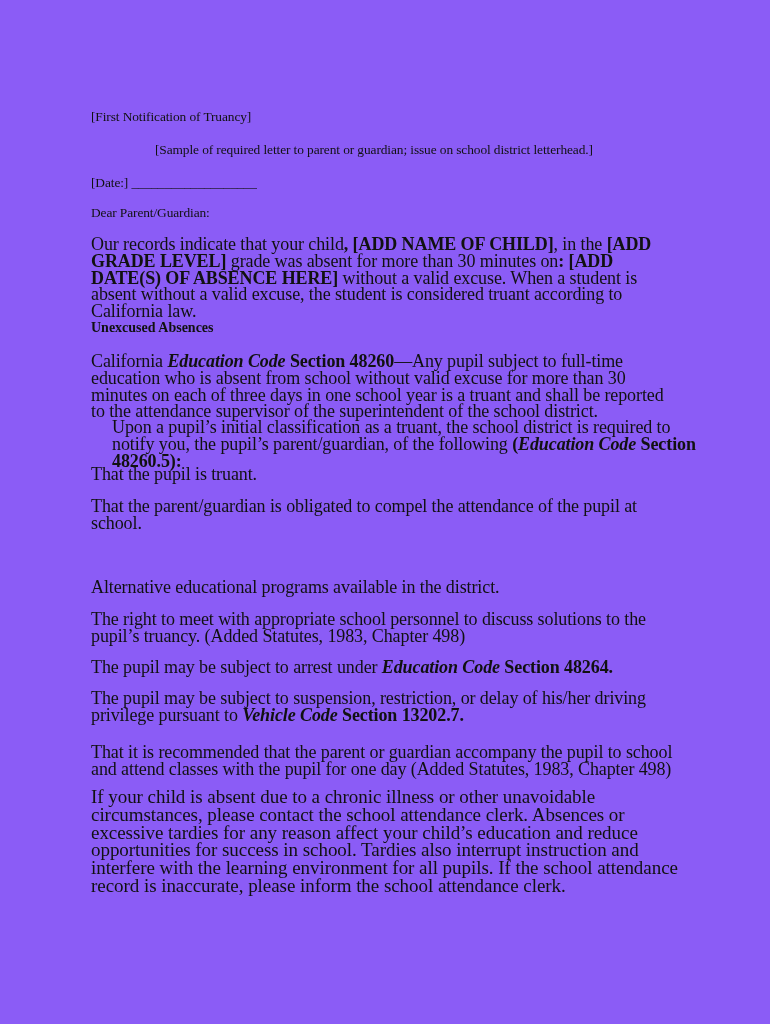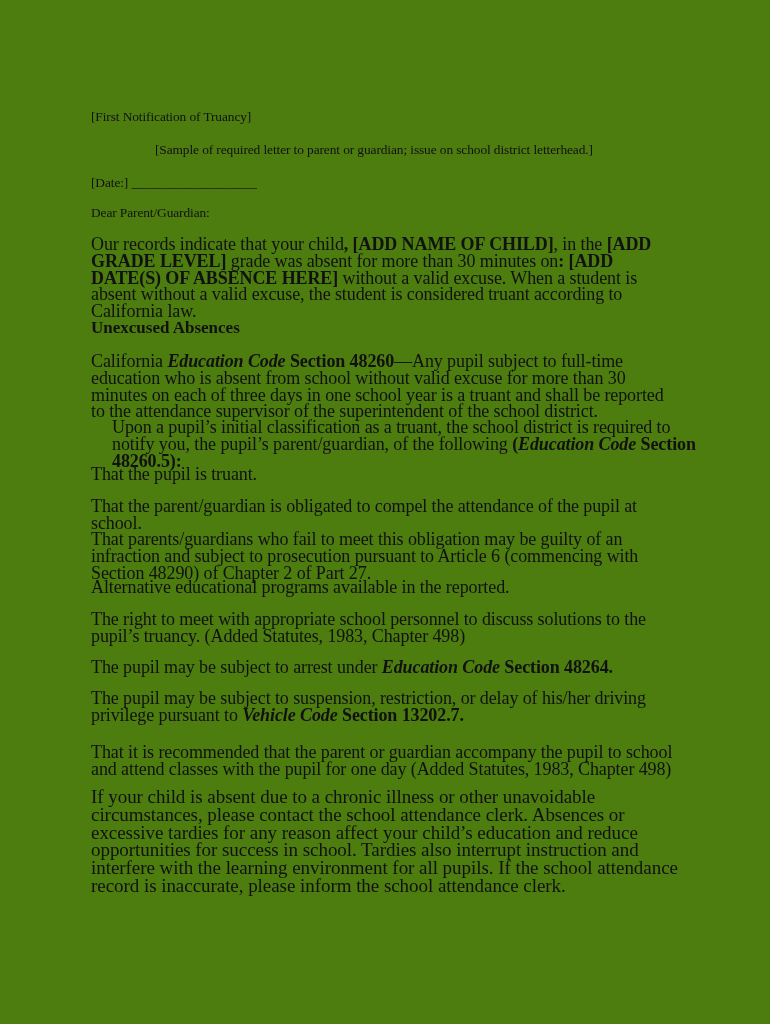--- a/index.html
+++ b/index.html
@@ -13,21 +13,21 @@
       position: relative;
       overflow: hidden;
       font-family: "Liberation Serif", "DejaVu Serif", serif;
       color: #111111;
     }
     .page {
       position: absolute;
       left: 0; top: 0;
       width: 770px;
       height: 1024px;
-      background: #4d7c0f;
+      background: #8b5cf6;
     }
     .line {
       position: absolute;
       left: 91px;
       font-size: 13.4px;
       line-height: 16.7px;
       white-space: nowrap;
       letter-spacing: -0.1px;
     }
     .para {
@@ -40,21 +40,21 @@
     }
     .para.big {
       font-size: 19px;
       line-height: 17.8px;
       width: 600px;
       letter-spacing: -0.05px;
     }
     .heading {
       position: absolute;
       left: 91px;
-      font-size: 17px;
+      font-size: 14px;
       font-weight: bold;
       line-height: 20px;
       white-space: nowrap;
     }
     b { font-weight: bold; }
     .bi { font-weight: bold; font-style: italic; }
   </style>
 </head>
 <body>
 
@@ -80,22 +80,21 @@
   <div class="para" style="top:353px;">
     <span>California </span><span class="bi">Education Code</span><b> Section 48260</b><span>—Any pupil subject to full-time education who is absent from school without valid excuse for more than 30 minutes on each of three days in one school year is a truant and shall be reported to the attendance supervisor of the superintendent of the school district.</span>
   </div>
 
   <div class="para" style="top:419px;margin-left:21px;">
     <span>Upon a pupil’s initial classification as a truant, the school district is required to notify you, the pupil’s parent/guardian, of the following </span><b>(</b><span class="bi">Education Code</span><b> Section 48260.5):</b>
   </div>
 
   <div class="para" style="top:498px;">That the parent/guardian is obligated to compel the attendance of the pupil at school.</div>
   <div class="para" style="top:466px;">That the pupil is truant.</div>
-  <div class="para" style="top:531px;">That parents/guardians who fail to meet this obligation may be guilty of an infraction and subject to prosecution pursuant to Article 6 (commencing with Section 48290) of Chapter 2 of Part 27.</div>
-  <div class="para" style="top:579px;">Alternative educational programs available in the reported.</div>
+  <div class="para" style="top:579px;">Alternative educational programs available in the district.</div>
   <div class="para" style="top:611px;">The right to meet with appropriate school personnel to discuss solutions to the pupil’s truancy. (Added Statutes, 1983, Chapter 498)</div>
 
   <div class="para" style="top:659px;">
     <span>The pupil may be subject to arrest under </span><span class="bi">Education Code</span><b> Section 48264.</b>
   </div>
 
   <div class="para" style="top:690px;">
     <span>The pupil may be subject to suspension, restriction, or delay of his/her driving privilege pursuant to </span><span class="bi">Vehicle Code</span><b> Section 13202.7.</b>
   </div>
 

